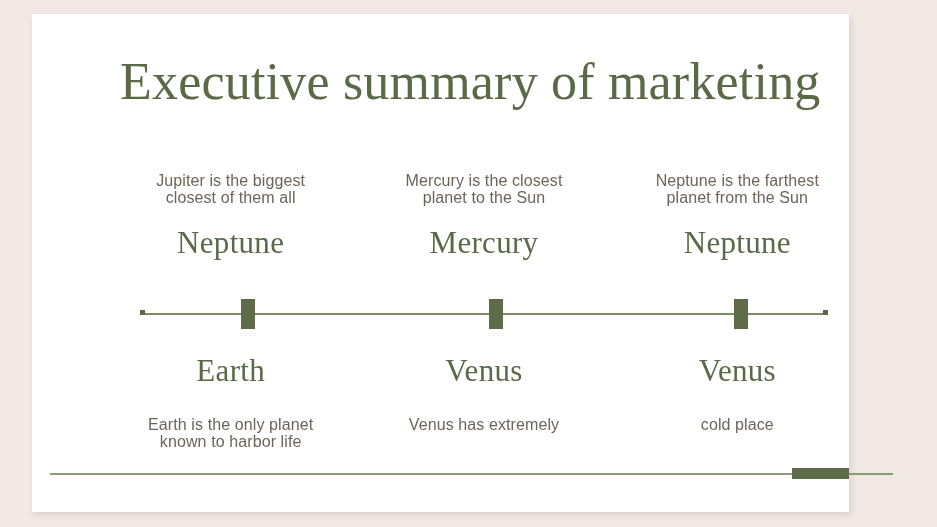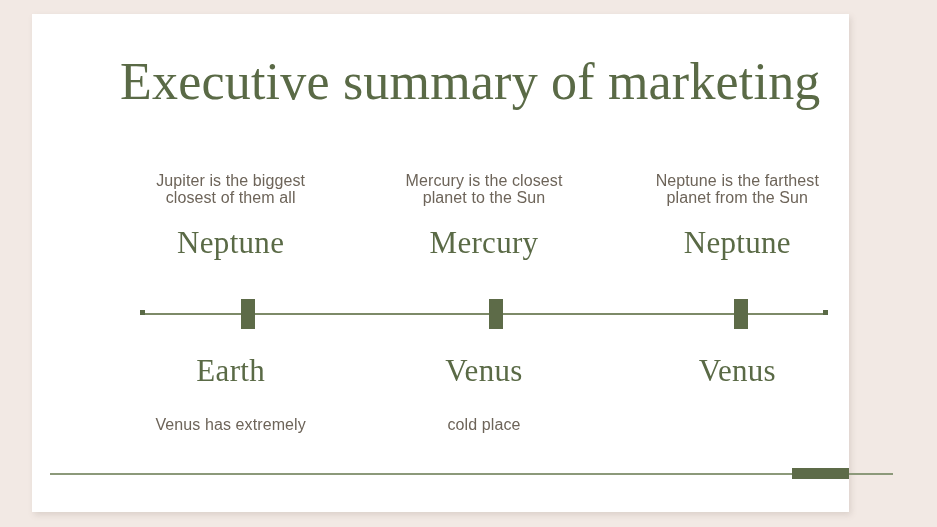--- a/index.html
+++ b/index.html
@@ -195,20 +195,24 @@
       <div class="tl-cell">
         <div class="planet">Venus</div>
       </div>
       <div class="tl-cell">
         <div class="planet">Venus</div>
       </div>
     </div>
 
     <div class="tl-row" id="row-bot-desc">
       <div class="tl-cell">
+        <div class="desc">Earth is the only planet</div>
+        <div class="desc">known to harbor life</div>
+      </div>
+      <div class="tl-cell">
         <div class="desc">Venus has extremely</div>
       </div>
       <div class="tl-cell">
         <div class="desc">cold place</div>
       </div>
     </div>
 
   </div>
 
   <div id="footer-rule"></div>

